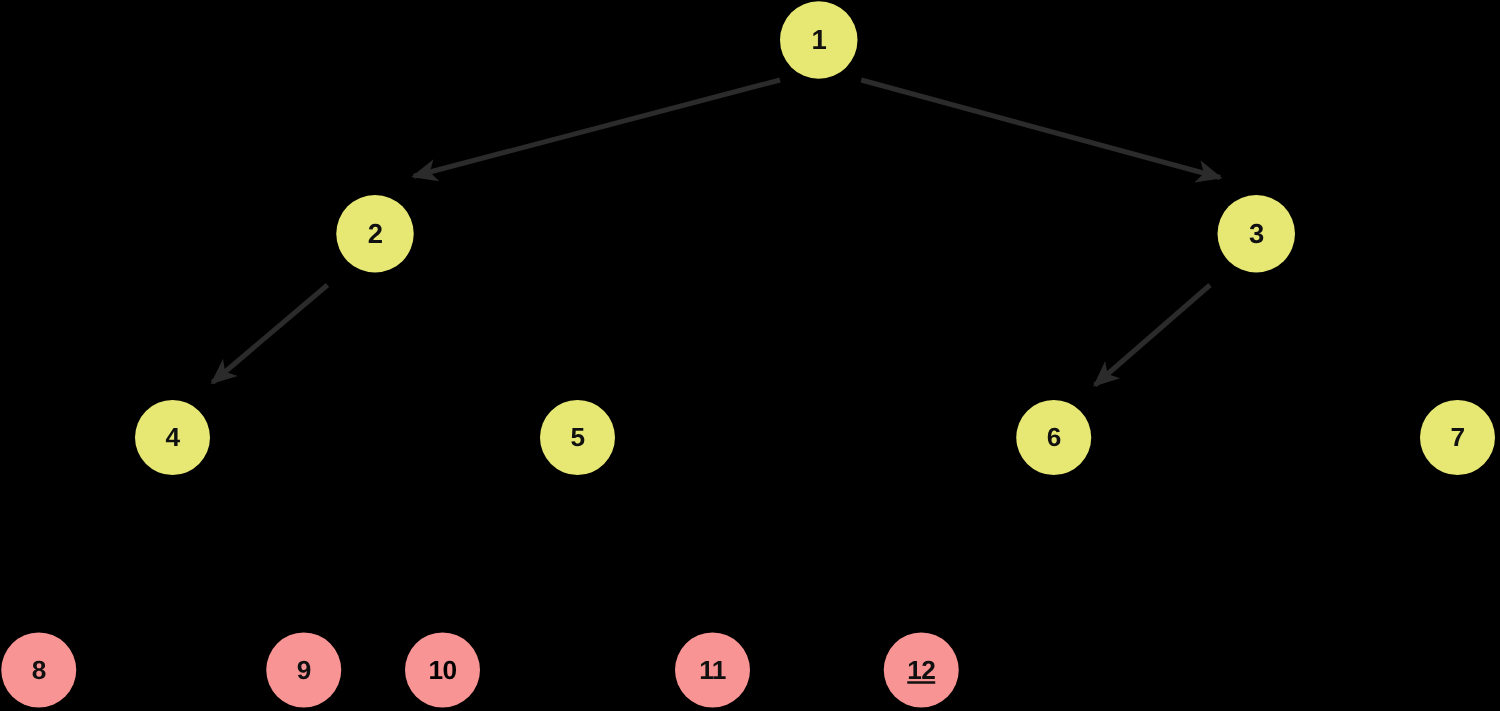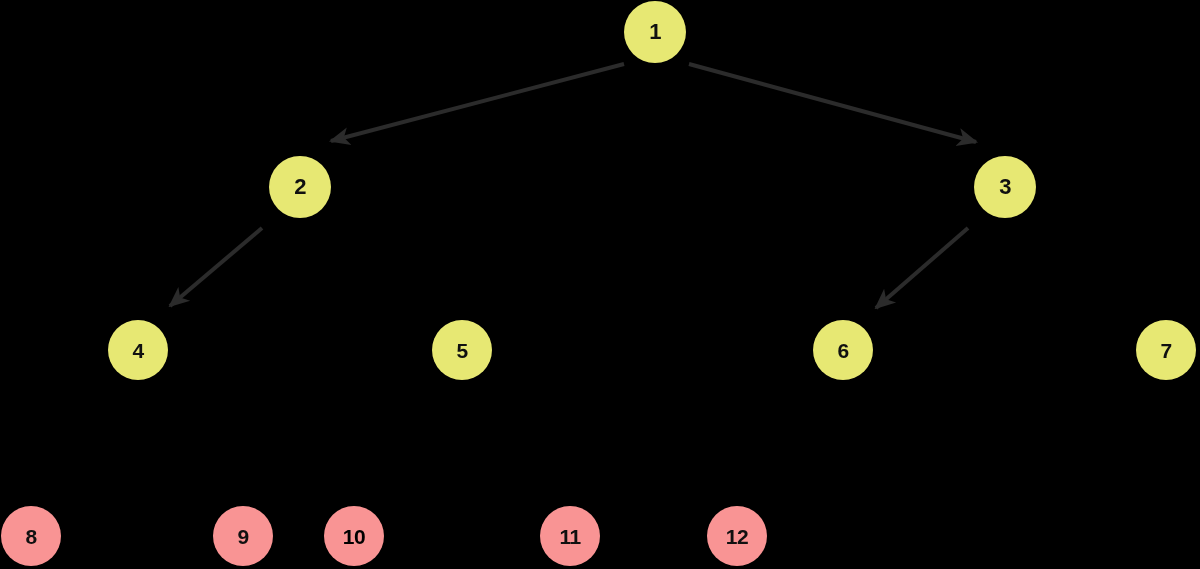--- a/index.html
+++ b/index.html
@@ -90,18 +90,18 @@
       </div>
       <div class="node" style="left: 213px; top: 506px; width: 60px; height: 60px; background: rgb(249, 148, 148); color: rgb(16, 16, 16); font-size: 21px;">
         <span class="node-label">9</span>
       </div>
       <div class="node" style="left: 324px; top: 506px; width: 60px; height: 60px; background: rgb(249, 148, 148); color: #000000; font-size: 21px;">
         <span class="node-label">10</span>
       </div>
       <div class="node" style="left: 540px; top: 506px; width: 60px; height: 60px; background: rgb(249, 148, 148); color: rgb(16, 16, 16); font-size: 21px; align-items: center;">
         <span class="node-label">11</span>
       </div>
-      <div class="node" style="left: 707px; top: 506px; width: 60px; height: 60px; background: rgb(249, 148, 148); color: rgb(16, 16, 16); font-size: 21px;">
+      <div class="node" style="left: 707px; top: 506px; width: 60px; height: 60px; background: rgb(249, 148, 148); color: rgb(16, 16, 16); font-size: 21px; text-decoration: underline;">
         <span class="node-label">12</span>
       </div>
     </div>
 
 </div>
 
 </body></html>

